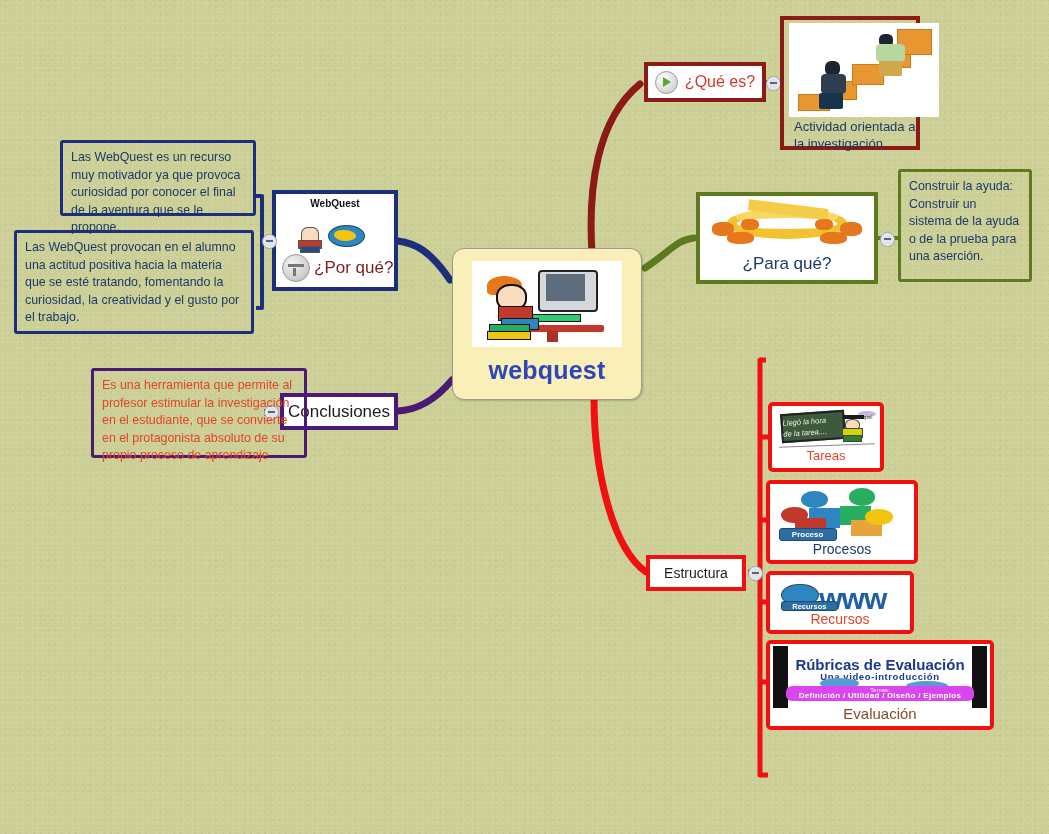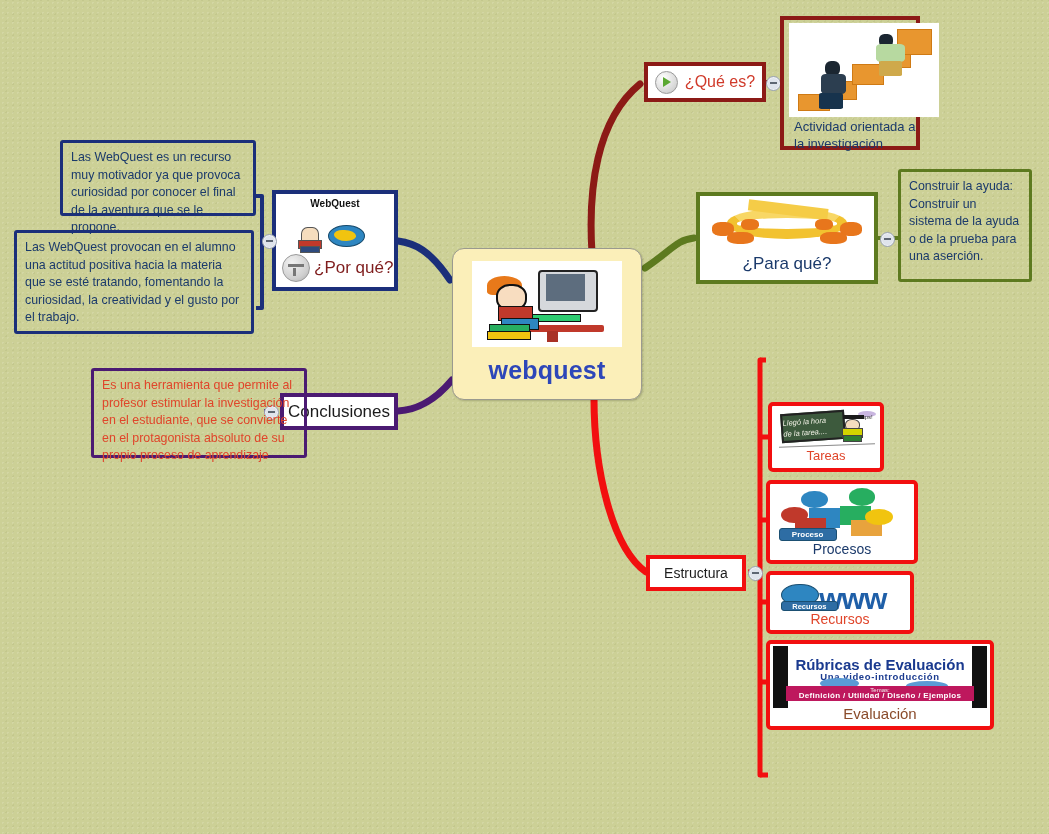--- a/index.html
+++ b/index.html
@@ -125,21 +125,21 @@
 
   
   .ev-bg{position:absolute;inset:0;background:#ffffff;}
   .ev-bar{position:absolute;left:0;top:0;width:7%;height:100%;background:#111;}
   .ev-bar2{position:absolute;right:0;top:0;width:7%;height:100%;background:#111;}
   .ev-t1{position:absolute;left:0;right:0;top:16%;text-align:center;color:#1a3a8f;
          font-weight:bold;font-size:15px;}
   .ev-t2{position:absolute;left:0;right:0;top:40%;text-align:center;color:#1a3a8f;
          font-weight:bold;font-size:9.5px;letter-spacing:.6px;}
   .ev-cl{position:absolute;background:#5b9bd5;border-radius:50%;}
-  .ev-strip{position:absolute;left:6%;right:6%;bottom:12%;height:24%;background:#be185d;}
+  .ev-strip{position:absolute;left:6%;right:6%;bottom:12%;height:24%;background:#d946ef;border-radius:6px;}
   .ev-s1{position:absolute;left:0;right:0;top:6%;text-align:center;color:#f0f0f0;font-size:6px;}
   .ev-s2{position:absolute;left:0;right:0;top:38%;text-align:center;color:#ffffff;
          font-weight:bold;font-size:8px;letter-spacing:.3px;}
 
   .play-icon{
     width:21px;height:21px;border-radius:50%;
     background:radial-gradient(circle at 35% 30%, #ffffff, #d6d6d6 70%, #b8b8b8);
     border:1px solid #9a9a9a;display:flex;align-items:center;justify-content:center;
     flex:0 0 auto;
   }

